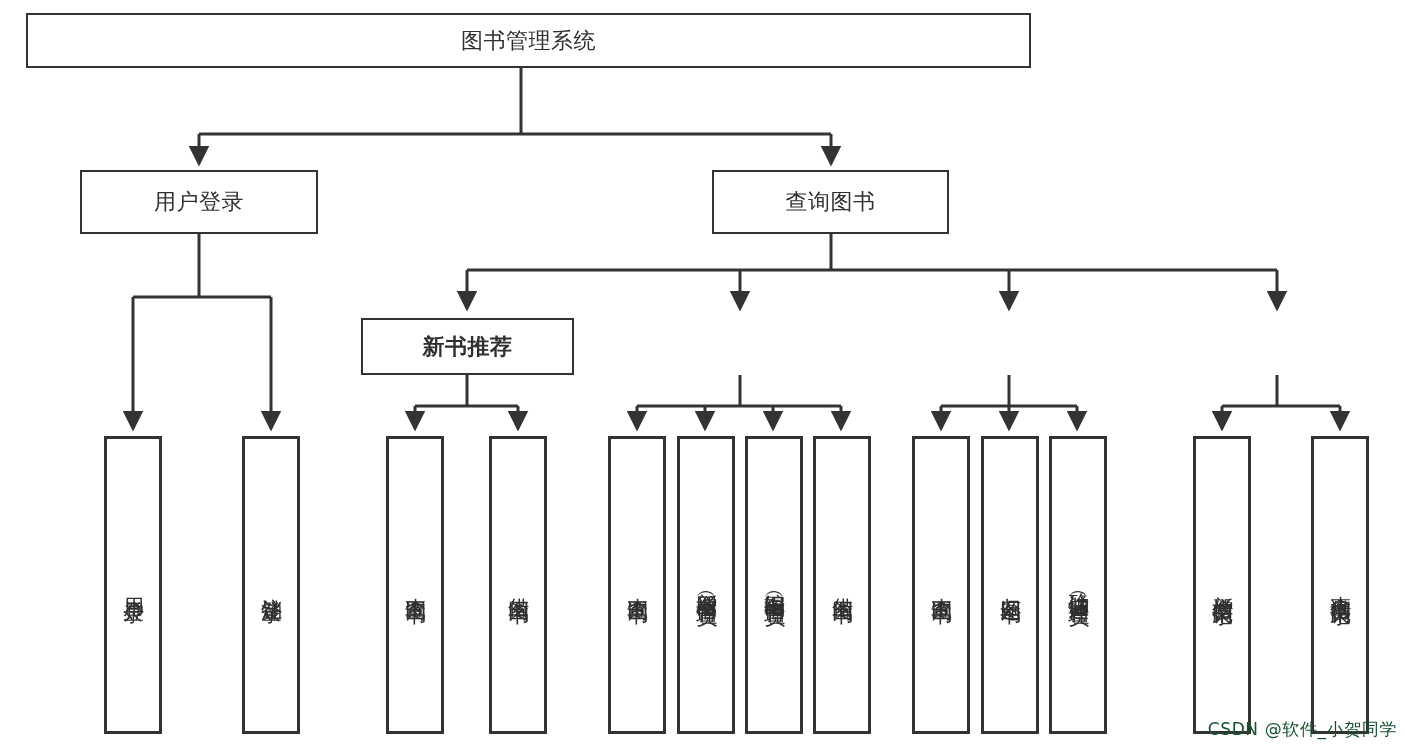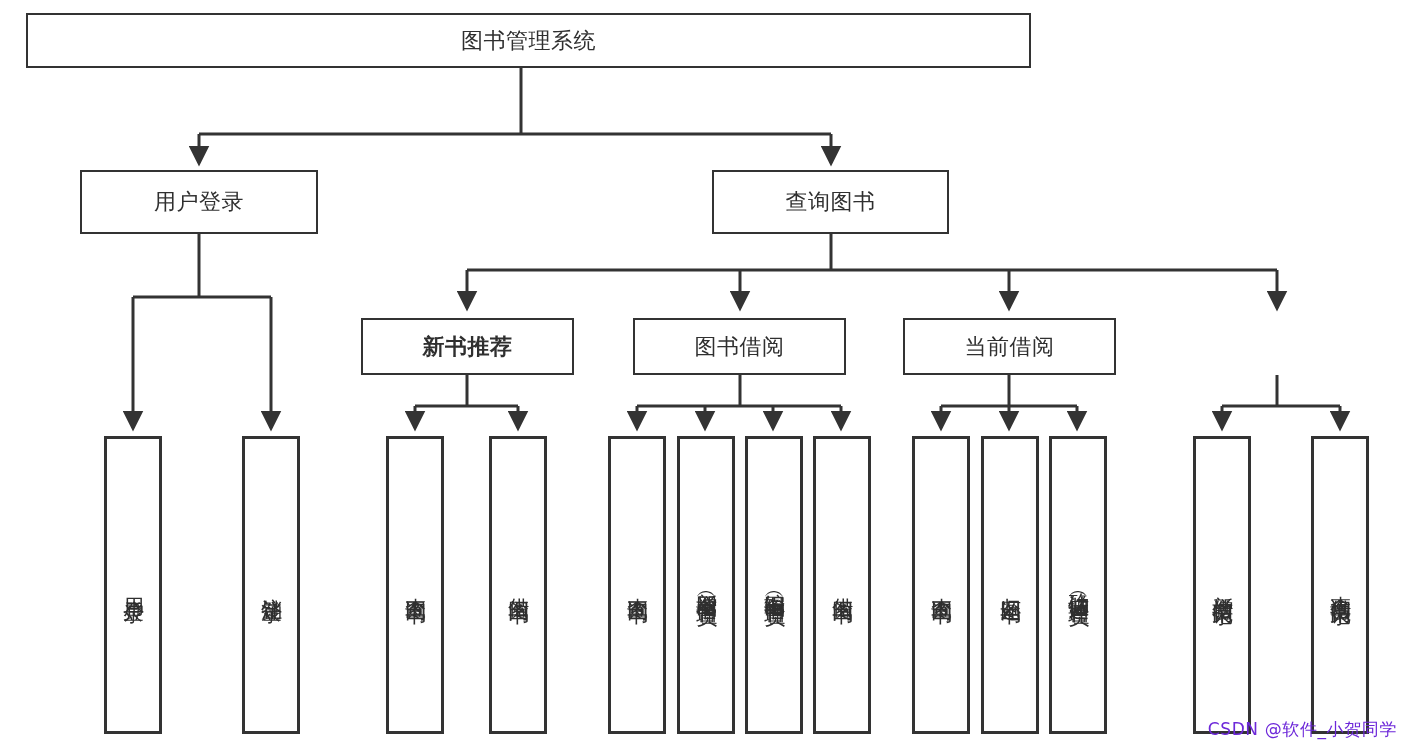--- a/index.html
+++ b/index.html
@@ -60,21 +60,21 @@
   .node.root .label,
   .node.level2 .label,
   .node.level3 .label {
     font-size: 22px;
   }
   .watermark {
     position: absolute;
     right: 8px;
     bottom: 6px;
     font-size: 17px;
-    color: #6d28d9;
+    color: #14532d;
     letter-spacing: 0.6px;
     white-space: nowrap;
   }
 </style>
 </head>
 <body>
 
 <div id="canvas">
 
   <svg id="edges" viewBox="0 0 1405 747" width="1405" height="747" xmlns="http://www.w3.org/2000/svg">
@@ -136,26 +136,20 @@
   <div class="node level2" style="left:80px; top:170px; width:238px; height:64px;">
     <span class="label">用户登录</span>
   </div>
   <div class="node level2" style="left:712px; top:170px; width:237px; height:64px;">
     <span class="label">查询图书</span>
   </div>
 
   <div class="node level3" style="left:361px; top:318px; width:213px; height:57px;font-weight:bold;">
     <span class="label">新书推荐</span>
   </div>
-  <div class="node level3" style="left:633px; top:318px; width:213px; height:57px;">
-    <span class="label">图书借阅</span>
-  </div>
-  <div class="node level3" style="left:903px; top:318px; width:213px; height:57px;">
-    <span class="label">当前借阅</span>
-  </div>
 
   <div class="node vertical" style="left:104px; top:436px; width:58px; height:298px;">
     <span class="label">用户登录</span>
   </div>
   <div class="node vertical" style="left:242px; top:436px; width:58px; height:298px;">
     <span class="label">注销登录</span>
   </div>
 
   <div class="node vertical" style="left:386px; top:436px; width:58px; height:298px;">
     <span class="label">查询图书</span>

